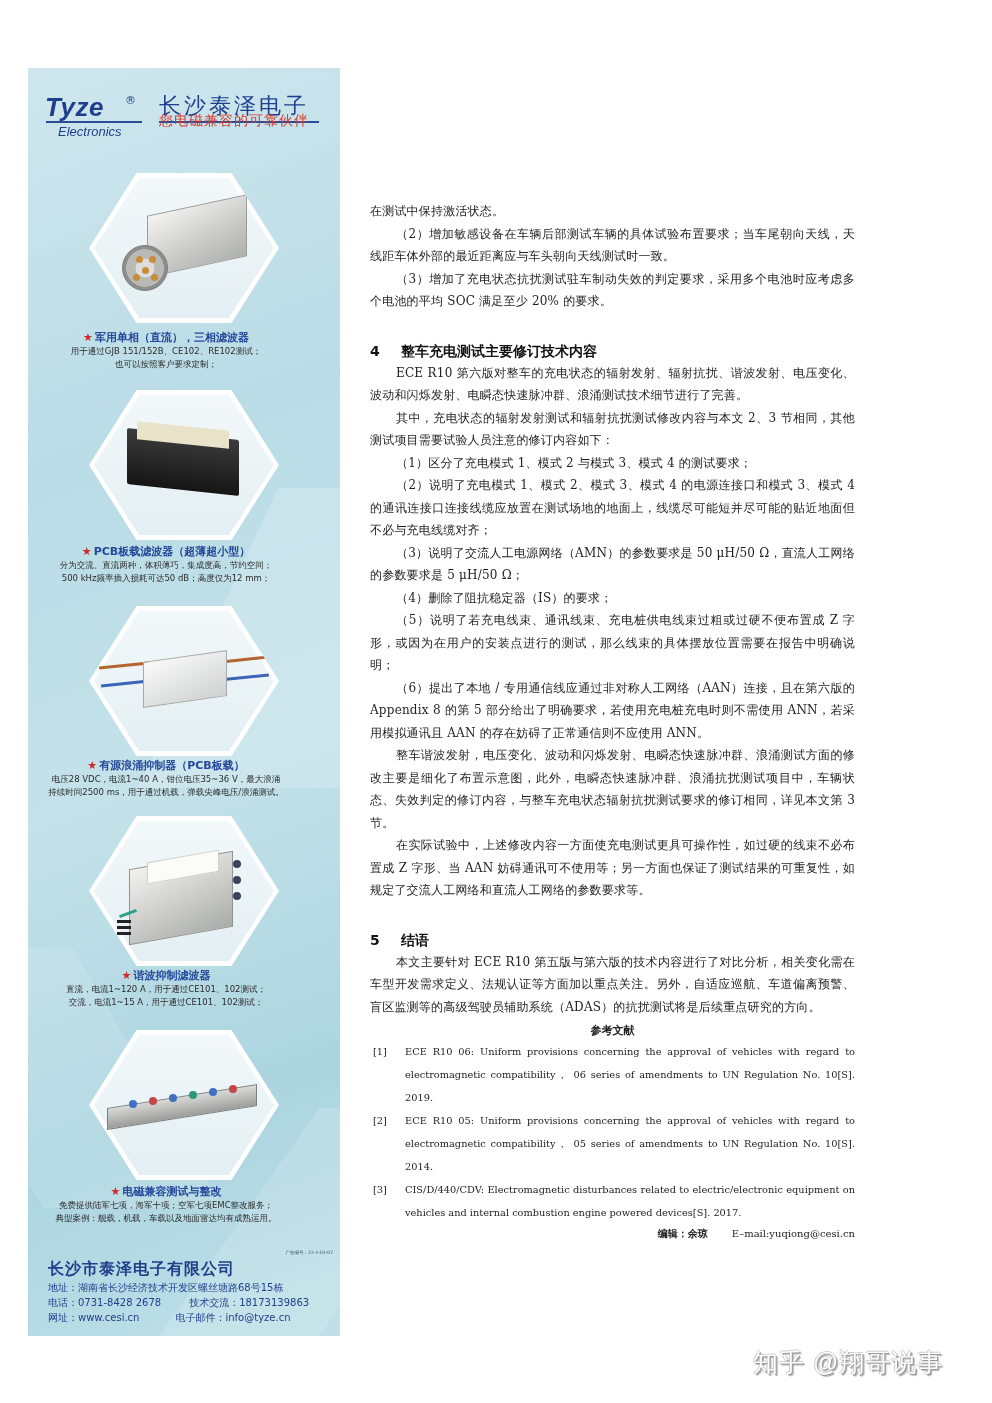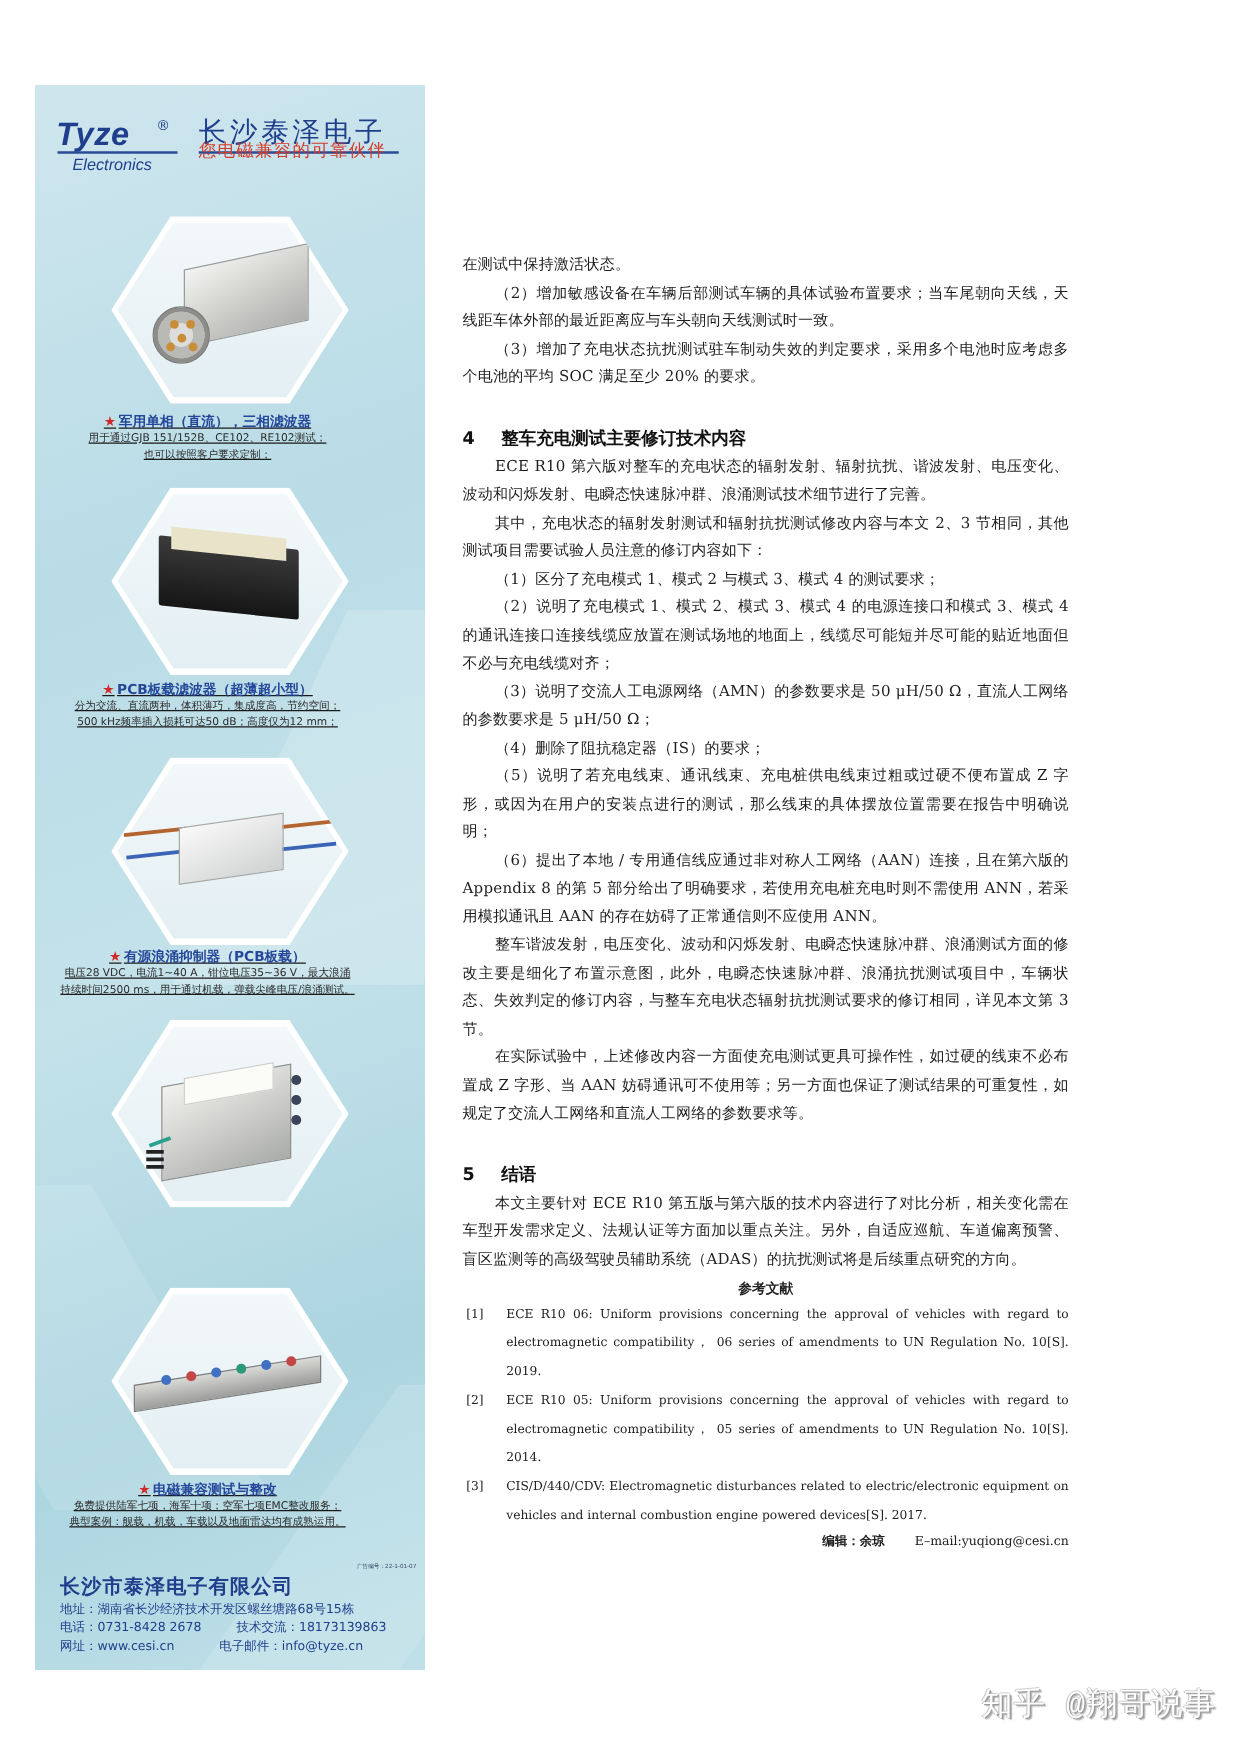--- a/index.html
+++ b/index.html
@@ -31,21 +31,21 @@
     position: absolute; width: 190px; height: 150px; left: 61px;
     clip-path: polygon(25% 0, 75% 0, 100% 50%, 75% 100%, 25% 100%, 0 50%);
     background: #ffffff;
   }
   .hex .inner {
     position: absolute; left: 5px; top: 5px; right: 5px; bottom: 5px;
     clip-path: polygon(25% 0, 75% 0, 100% 50%, 75% 100%, 25% 100%, 0 50%);
     background: linear-gradient(180deg, #f3f8fa 0%, #e3eff3 100%);
   }
 
-  .product-caption { position: absolute; left: 0; width: 276px; text-align: center; text-decoration: underline; }
+  .product-caption { position: absolute; left: 0; width: 276px; text-align: center; }
   .product-caption .title { font-size: 11px; font-weight: bold; color: #24479a; line-height: 15px; }
   .product-caption .title .star { color: #d02a2a; margin-right: 2px; }
   .product-caption .desc { font-size: 8.5px; color: #2b2b2b; line-height: 13px; }
 
   .company { position: absolute; left: 20px; top: 1190px; width: 285px; }
   .company .cn { font-size: 16px; font-weight: bold; color: #1f3f8c; letter-spacing: 1px; line-height: 22px; }
   .company .line { font-size: 10px; color: #1f3f8c; line-height: 15px; white-space: nowrap; }
   .company .line span.gap { display: inline-block; width: 28px; }
   .company .line span.gap2 { display: inline-block; width: 36px; }
   .company .tiny { position: absolute; right: 0; top: -8px; font-size: 4.5px; color: #3a4a6a; }
@@ -77,24 +77,23 @@
   .h2 { font-family: "DejaVu Sans", "Liberation Sans", sans-serif; font-weight: bold; font-size: 14px; line-height: 22px; color: #111; }
   .h2 .num { display: inline-block; width: 31px; }
   .refs-title { font-family: "DejaVu Sans", "Liberation Sans", sans-serif; font-weight: bold; font-size: 11px; text-align: center; line-height: 18px; color: #222; }
   .ref { position: relative; padding-left: 35px; font-size: 9.8px; line-height: 23px; color: #222; text-align: justify; }
   .ref .rnum { position: absolute; left: 3px; top: 0; }
   .editor { text-align: right; font-size: 10px; line-height: 20px; color: #222; }
   .editor .ed-label { font-family: "DejaVu Sans", "Liberation Sans", sans-serif; font-weight: bold; margin-right: 24px; }
 
   .watermark {
     position: absolute; left: 753px; top: 1346px;
-    font-family: Liberation Mono, monospace;
+    font-family: Liberation Sans, sans-serif;
     font-size: 25px; color: #ffffff; letter-spacing: 1px;
     text-shadow: 1px 1px 0 #9a9a9a, -1px 0 0 #c9c9c9, 0 -1px 0 #cfcfcf, 2px 2px 1px #b0b0b0;
-    margin-left: 32px;
   }
 </style>
 </head>
 <body>
 
 <div class="ad">
   <div class="facet f1"></div>
   <div class="facet f2"></div>
   <div class="facet f3"></div>
 
@@ -153,20 +152,25 @@
     <div class="inner"></div>
     <div class="box"></div>
     <div class="lbl"></div>
     <div class="term" style="left:144px;top:44px;"></div>
     <div class="term" style="left:144px;top:60px;"></div>
     <div class="term" style="left:144px;top:76px;"></div>
     <div class="leg" style="left:28px;top:104px;"></div>
     <div class="leg" style="left:28px;top:110px;"></div>
     <div class="leg" style="left:28px;top:116px;"></div>
     <div class="green"></div>
+  </div>
+  <div class="product-caption" style="top:900px;">
+    <div class="title"><span class="star">★</span><span>谐波抑制滤波器</span></div>
+    <div class="desc">直流，电流1~120 A，用于通过CE101、102测试；</div>
+    <div class="desc">交流，电流1~15 A，用于通过CE101、102测试；</div>
   </div>
 
   <div class="hex prod5" style="top:962px;">
     <div class="inner"></div>
     <div class="rail"></div>
     <div class="dot" style="left:40px;top:70px;background:#3f70c2;"></div>
     <div class="dot" style="left:60px;top:67px;background:#c34747;"></div>
     <div class="dot" style="left:80px;top:64px;background:#3f70c2;"></div>
     <div class="dot" style="left:100px;top:61px;background:#2c9a7a;"></div>
     <div class="dot" style="left:120px;top:58px;background:#3f70c2;"></div>

